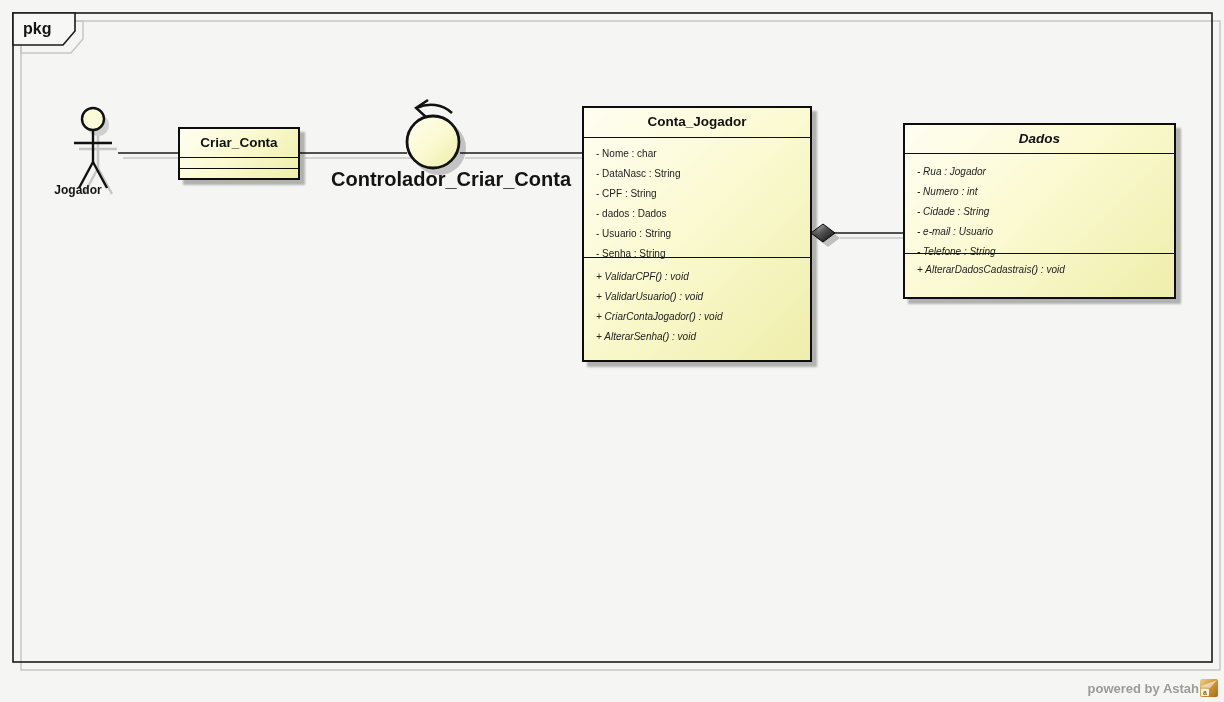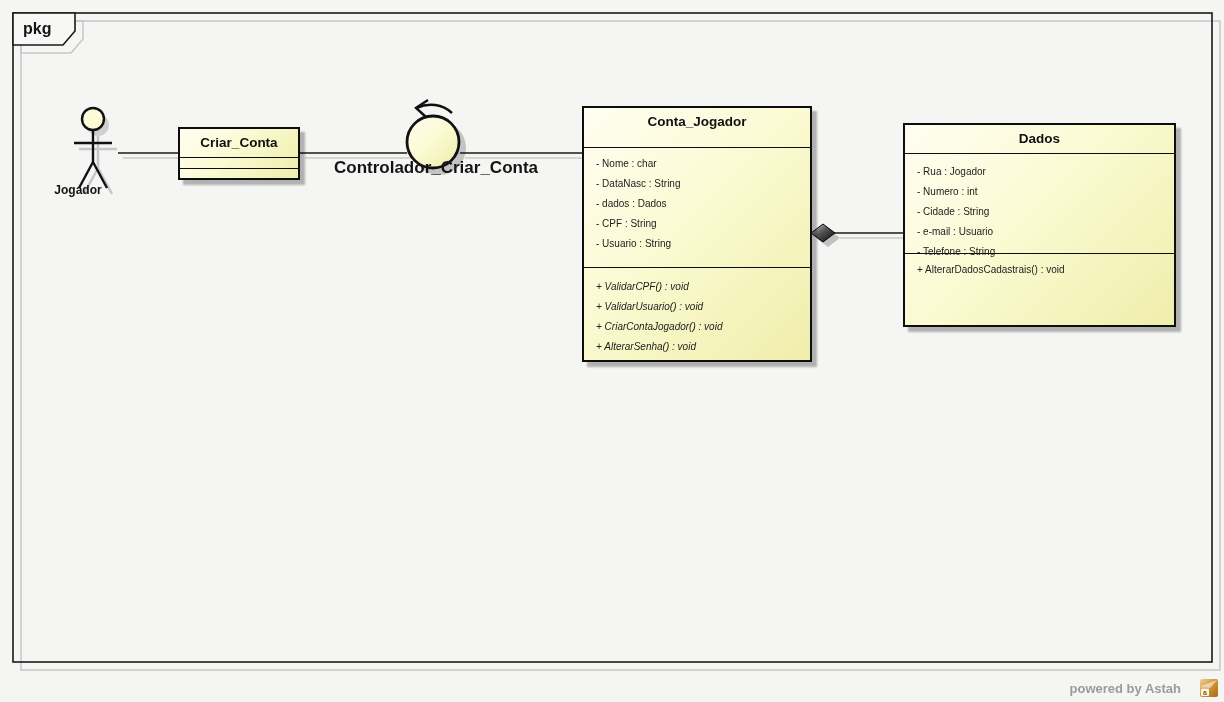--- a/index.html
+++ b/index.html
@@ -9,21 +9,21 @@
     font-family:"Liberation Sans","DejaVu Sans",sans-serif;
     position:relative;overflow:hidden;
     -webkit-font-smoothing:antialiased;
   }
   #stage{position:absolute;inset:0;width:1224px;height:702px;}
   #wires{position:absolute;left:0;top:0;width:1224px;height:702px;}
 
   .label{position:absolute;color:#141414;white-space:nowrap;}
   .pkg-label{left:23px;top:20px;width:46px;font-size:16px;font-weight:bold;}
   .actor-label{left:28px;top:183px;width:100px;text-align:center;font-size:12px;font-weight:bold;}
-  .control-label{left:331px;top:158px;width:210px;text-align:center;font-size:17px;font-weight:bold;}
+  .control-label{left:331px;top:168px;width:210px;text-align:center;font-size:20px;font-weight:bold;}
 
   .uml-class{
     position:absolute;
     box-sizing:border-box;
     background:linear-gradient(135deg,#fffef2 0%,#fbfad2 45%,#efeeab 100%);
     border:2px solid #0d0d0d;
     box-shadow:5px 5px 2px rgba(0,0,0,0.28);
   }
   .uml-class .title{
     box-sizing:border-box;
@@ -36,33 +36,33 @@
   .uml-class .members.with-sep{border-bottom:1.5px solid #0d0d0d;}
 
   
   .boundary-box{left:178px;top:127px;width:122px;height:53px;border-width:2.5px;}
   .boundary-box .title{height:29px;line-height:27px;}
   .boundary-box .slot1{box-sizing:border-box;height:11px;border-bottom:1.5px solid #0d0d0d;}
   .boundary-box .slot2{height:8px;}
 
   
   .conta-box{left:582px;top:106px;width:230px;height:256px;}
-  .conta-box .title{height:40px;line-height:28px;}
+  .conta-box .title{height:30px;line-height:28px;}
   .conta-box .attrs{padding:6px 4px 4px 12px;height:120px;}
   .conta-box .ops{padding:9px 4px 4px 12px;font-style:italic;}
 
   
-  .dados-box{left:903px;top:123px;width:273px;height:204px;}
+  .dados-box{left:903px;top:123px;width:273px;height:176px;font-style:italic;}
   .dados-box .title{height:29px;line-height:27px;}
   .dados-box .attrs{padding:8px 4px 5px 12px;height:100px;}
   .dados-box .ops{padding:6px 4px 4px 12px;}
 
   .footer{
     position:absolute;right:6px;top:678px;height:20px;
-    display:flex;align-items:center;gap:19px;
+    display:flex;align-items:center;gap:1px;
   }
   .footer .powered{font-size:13px;font-weight:bold;color:#9b9b9b;}
   .footer .logo{width:18px;height:18px;display:block;}
 </style>
 </head>
 <body>
 
 <div id="stage">
 
   <svg id="wires" viewBox="0 0 1224 702" xmlns="http://www.w3.org/2000/svg">
@@ -141,23 +141,24 @@
     <div class="title">Criar_Conta</div>
     <div class="slot1"></div>
     <div class="slot2"></div>
   </div>
 
   <div class="uml-class conta-box">
     <div class="title">Conta_Jogador</div>
     <div class="members attrs with-sep">
       <div class="row">- Nome : char</div>
       <div class="row">- DataNasc : String</div>
+      <div class="row">- CPF : String</div>
       <div class="row">- dados : Dados</div>
-      <div class="row">- CPF : String</div>
       <div class="row">- Usuario : String</div>
+      <div class="row">- Senha : String</div>
     </div>
     <div class="members ops">
       <div class="row">+ ValidarCPF() : void</div>
       <div class="row">+ ValidarUsuario() : void</div>
       <div class="row">+ CriarContaJogador() : void</div>
       <div class="row">+ AlterarSenha() : void</div>
     </div>
   </div>
 
   <div class="uml-class dados-box">

